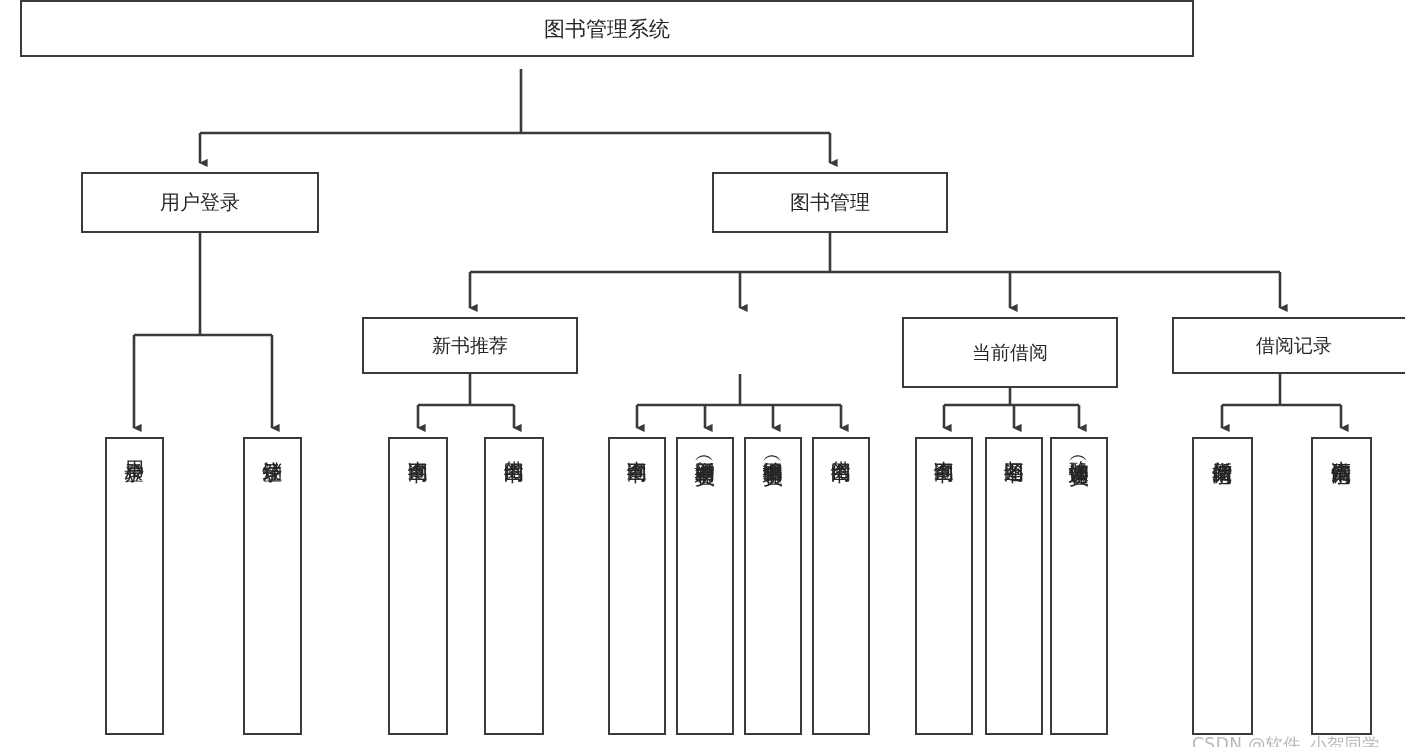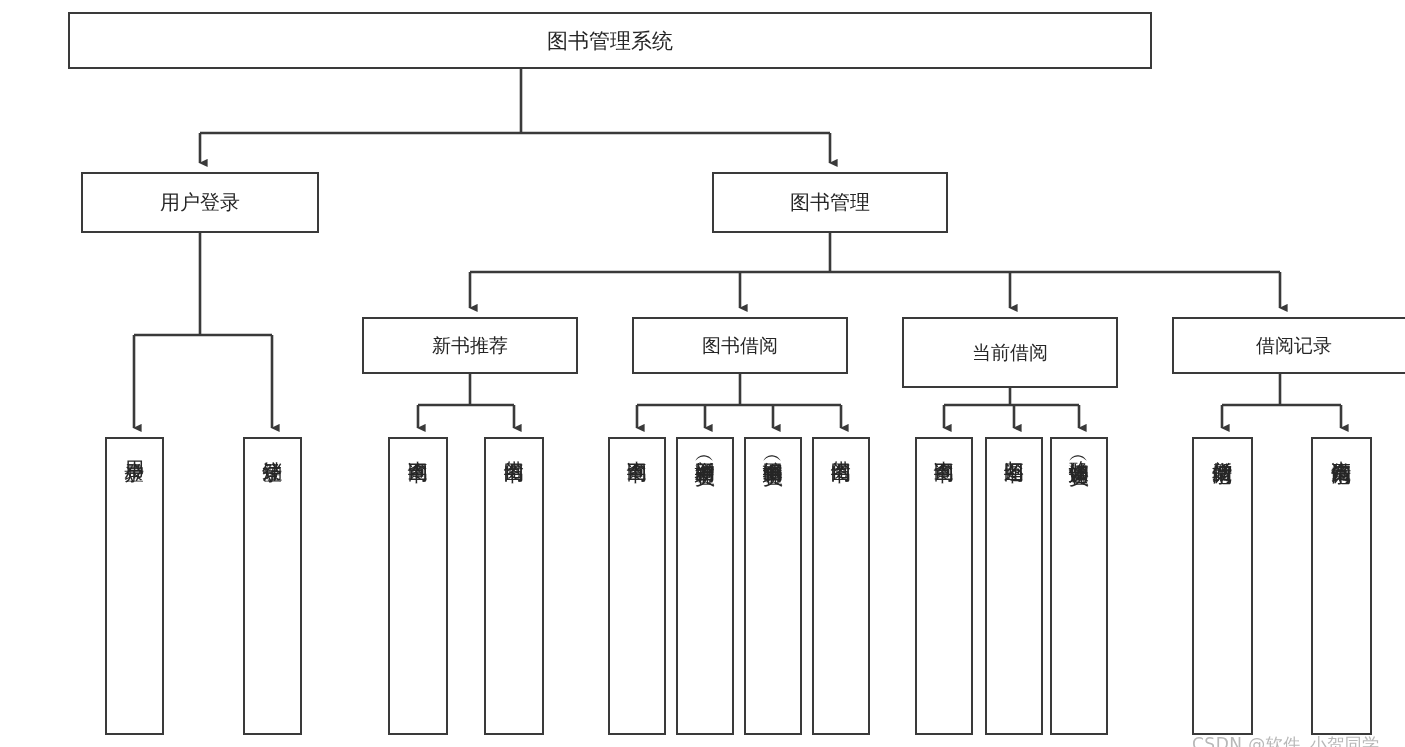--- a/index.html
+++ b/index.html
@@ -122,36 +122,33 @@
       <path d="M 1014 405 L 1014 428" marker-end="url(#arrowhead)"></path>
       <path d="M 1079 405 L 1079 428" marker-end="url(#arrowhead)"></path>
 
       <path d="M 1280 374 L 1280 405"></path>
       <path d="M 1222 405 L 1341 405"></path>
       <path d="M 1222 405 L 1222 428" marker-end="url(#arrowhead)"></path>
       <path d="M 1341 405 L 1341 428" marker-end="url(#arrowhead)"></path>
     </g>
   </svg>
 
-  <div class="node root" style="left: 20px; top: 12px; width: 1084px; height: 57px; border-color: rgb(58, 58, 58); background: rgb(255, 255, 255); color: rgb(38, 38, 38); margin-left: 48px;">
+  <div class="node root" style="left: 20px; top: 0; width: 1174px; height: 57px; border-color: rgb(58, 58, 58); background: rgb(255, 255, 255); color: rgb(38, 38, 38);">
     <span>图书管理系统</span>
   </div>
 
   <div class="node level1" style="left: 81px; top: 172px; width: 238px; height: 61px; border-color: rgb(58, 58, 58); background: rgb(255, 255, 255); color: rgb(38, 38, 38);">
     <span>用户登录</span>
   </div>
   <div class="node level1" style="left: 712px; top: 172px; width: 236px; height: 61px; border-color: rgb(58, 58, 58); background: rgb(255, 255, 255); color: rgb(38, 38, 38);">
     <span>图书管理</span>
   </div>
 
   <div class="node level2" style="left: 362px; top: 317px; width: 216px; height: 57px; border-color: rgb(58, 58, 58); background: rgb(255, 255, 255); color: rgb(38, 38, 38);">
     <span>新书推荐</span>
-  </div>
-  <div class="node level2" style="left: 632px; top: 317px; width: 216px; height: 57px; border-color: rgb(58, 58, 58); background: rgb(255, 255, 255); color: rgb(38, 38, 38);">
-    <span>图书借阅</span>
   </div>
   <div class="node level2" style="left: 902px; top: 317px; width: 216px; height: 71px; border-color: rgb(58, 58, 58); background: rgb(255, 255, 255); color: rgb(38, 38, 38);">
     <span>当前借阅</span>
   </div>
   <div class="node level2" style="left: 1172px; top: 317px; width: 244px; height: 57px; border-color: rgb(58, 58, 58); background: rgb(255, 255, 255); color: rgb(38, 38, 38);">
     <span>借阅记录</span>
   </div>
 
   <div class="node leaf" style="left: 105px; top: 437px; width: 59px; height: 298px; border-color: rgb(58, 58, 58); background: rgb(255, 255, 255); color: rgb(38, 38, 38);">
     <span class="vtext">用户登录</span>

